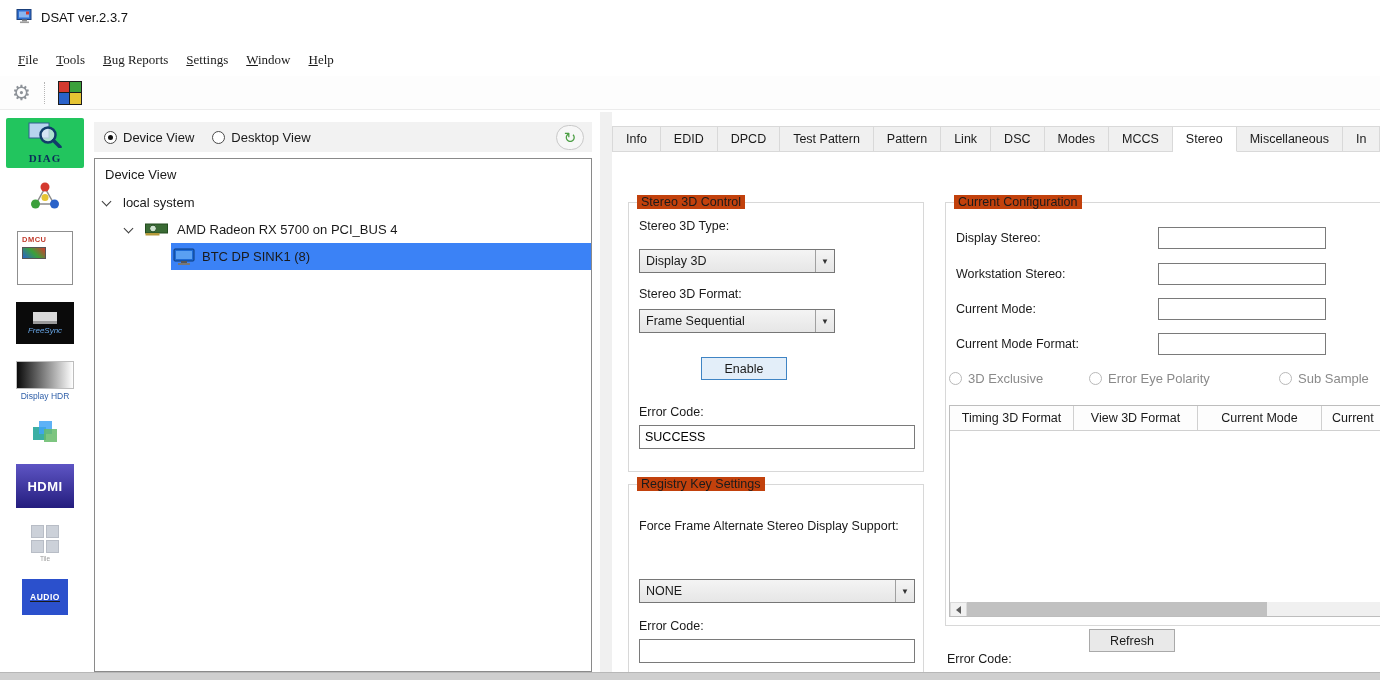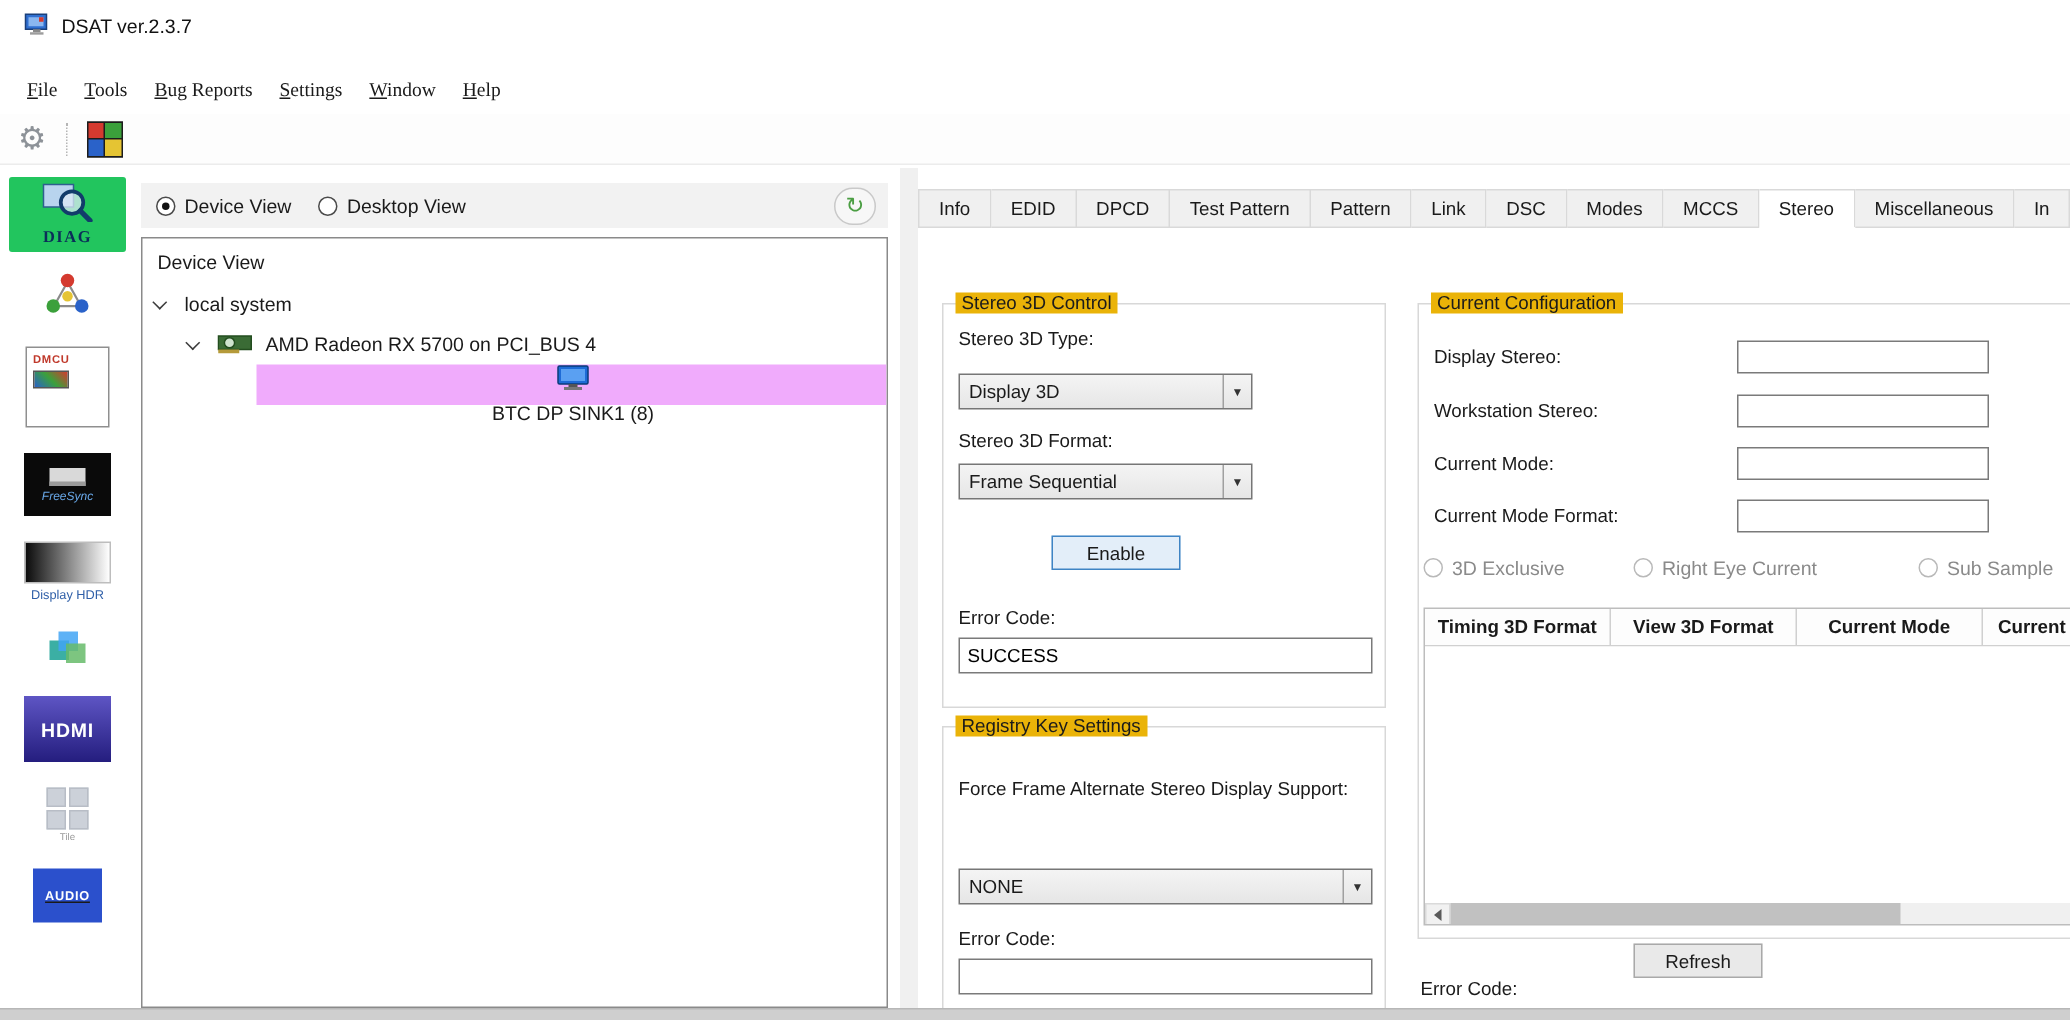--- a/index.html
+++ b/index.html
@@ -82,39 +82,39 @@
   .refresh-glyph { font-size:15px; color:#4b9e43; line-height:1; }
 
   .tree-box { position:absolute; left:4px; top:46px; right:8px; bottom:0;
     background:#fff; border:1px solid #8a8a8a; overflow:hidden; }
   .tree-title { padding:8px 0 7px 10px; }
   .tree-row { height:27px; display:flex; align-items:center; cursor:default; }
   .chevron { display:inline-block; width:7px; height:7px;
     border-right:1.4px solid #3c3c3c; border-bottom:1.4px solid #3c3c3c;
     transform:rotate(45deg); margin-right:11px; margin-top:-3px; flex:0 0 auto; }
   .row-content { display:flex; align-items:center; gap:7px; flex:1; height:100%; padding-left:2px; }
-  .row-content.sel { background:#f0abfc;flex-direction:column; }
+  .row-content.sel { background:#3b82f6; }
   .tree-icon { display:inline-flex; align-items:center; }
   .tree-label { white-space:nowrap; }
 
   .panel-gap { position:absolute; left:600px; top:112px; width:12px; height:560px; background:#f0f0f0; }
 
   
   .right-panel { position:absolute; left:612px; top:112px; width:768px; height:560px;
     background:#fff; overflow:hidden; }
   .tabs { position:absolute; left:0; top:14px; height:26px; width:900px; display:flex; z-index:2; }
   .tab { padding:0 13px; display:flex; align-items:center; background:#f0f0f0;
     border:1px solid #d9d9d9; border-left:none; font-size:12.5px; white-space:nowrap; cursor:default; }
   .tab:first-child { border-left:1px solid #d9d9d9; }
   .tab.active { background:#fff; border-bottom:1px solid #fff; }
   .tab-content { position:absolute; left:0; top:39px; right:0; bottom:0;
     background:#fff; border-top:1px solid #d9d9d9; z-index:1; }
 
   .groupbox { position:absolute; border:1px solid #d8d8d8; }
-  .gb-title { position:absolute; top:-8px; left:8px; background:#eab308; padding:0 4px;
+  .gb-title { position:absolute; top:-8px; left:8px; background:#c2410c; padding:0 4px;
     font-size:12.5px; color:#1b1b1b; white-space:nowrap; }
   .lbl { position:absolute; font-size:12.5px; white-space:nowrap; }
 
   .combo { position:absolute; height:24px; border:1px solid #767676;
     background:linear-gradient(#f4f4f4,#e6e6e6); display:flex; align-items:center; cursor:default; }
   .combo-text { flex:1; padding-left:6px; font-size:12.5px; white-space:nowrap; overflow:hidden; }
   .combo-arrow { width:19px; height:100%; display:flex; align-items:center; justify-content:center;
     border-left:1px solid #a0a0a0; font-size:8px; color:#333; }
 
   .tfield { position:absolute; height:24px; border:1px solid #7a7a7a; background:#fff;
@@ -131,21 +131,21 @@
   #config-group { left:333px; top:50px; width:460px; height:424px; }
 
   .cfg-label { position:absolute; left:10px; font-size:12.5px; white-space:nowrap; }
   .cfg-input { left:212px; width:168px; height:22px; }
   .cfg-radio { position:absolute; top:168px; }
 
   .cfg-table { position:absolute; left:3px; top:202px; width:470px; height:212px;
     border:1px solid #bdbdbd; background:#fff; overflow:hidden; }
   .cfg-head { display:flex; height:25px; border-bottom:1px solid #d0d0d0; background:#fdfdfd; }
   .cfg-head .col { width:124px; flex:0 0 auto; display:flex; align-items:center;
-    justify-content:center; border-right:1px solid #d0d0d0; font-weight:bold; font-size:12.5px;
+    justify-content:center; border-right:1px solid #d0d0d0; font-weight:normal; font-size:12.5px;
     white-space:nowrap; cursor:default; }
   .cfg-head .col:last-child { justify-content:flex-start; padding-left:10px; }
   .cfg-body { height:171px; background:#fff; }
   .hscroll { height:16px; background:#f0f0f0; display:flex; align-items:center; }
   .hs-arrow { width:17px; height:16px; background:#f1f1f1; border:1px solid #dadada;
     display:flex; align-items:center; justify-content:center; }
   .hs-arrow i { width:0; height:0; border-top:4px solid transparent; border-bottom:4px solid transparent;
     border-right:5px solid #5a5a5a; }
   .hs-thumb { width:300px; height:16px; background:#c1c1c1; }
 
@@ -372,21 +372,21 @@
             <div class="cfg-label" style="top: 134px;">Current Mode Format:</div>
             <input class="tfield cfg-input" readonly="" style="top: 130px;">
           </div>
         <div>
             <span class="radio disabled cfg-radio" style="left: 3px;">
               <span class="circle"></span>
               <span class="rlabel">3D Exclusive</span>
             </span>
             <span class="radio disabled cfg-radio" style="left: 143px;">
               <span class="circle"></span>
-              <span class="rlabel">Right Eye Current</span>
+              <span class="rlabel">Error Eye Polarity</span>
             </span>
             <span class="radio disabled cfg-radio" style="left: 333px;">
               <span class="circle"></span>
               <span class="rlabel">Sub Sample</span>
             </span>
           </div>
         <div class="cfg-table">
           <div class="cfg-head">
               <div class="col">Timing 3D Format</div>
               <div class="col">View 3D Format</div>

